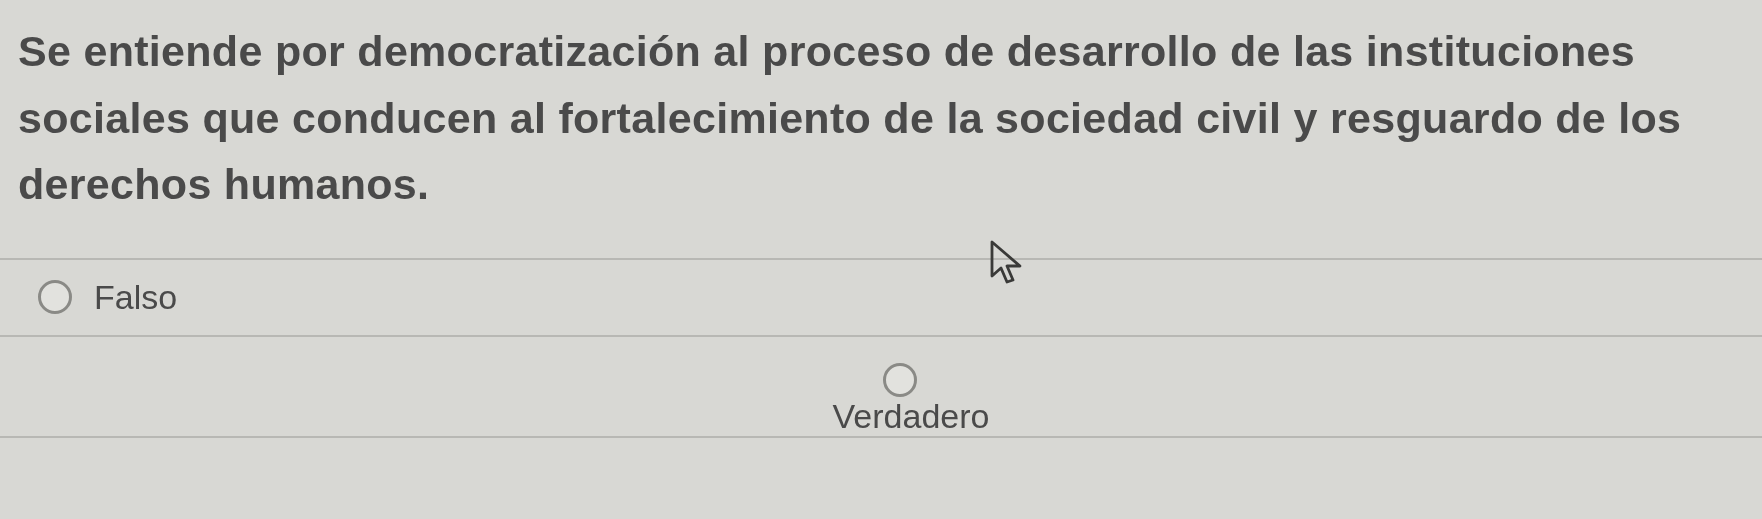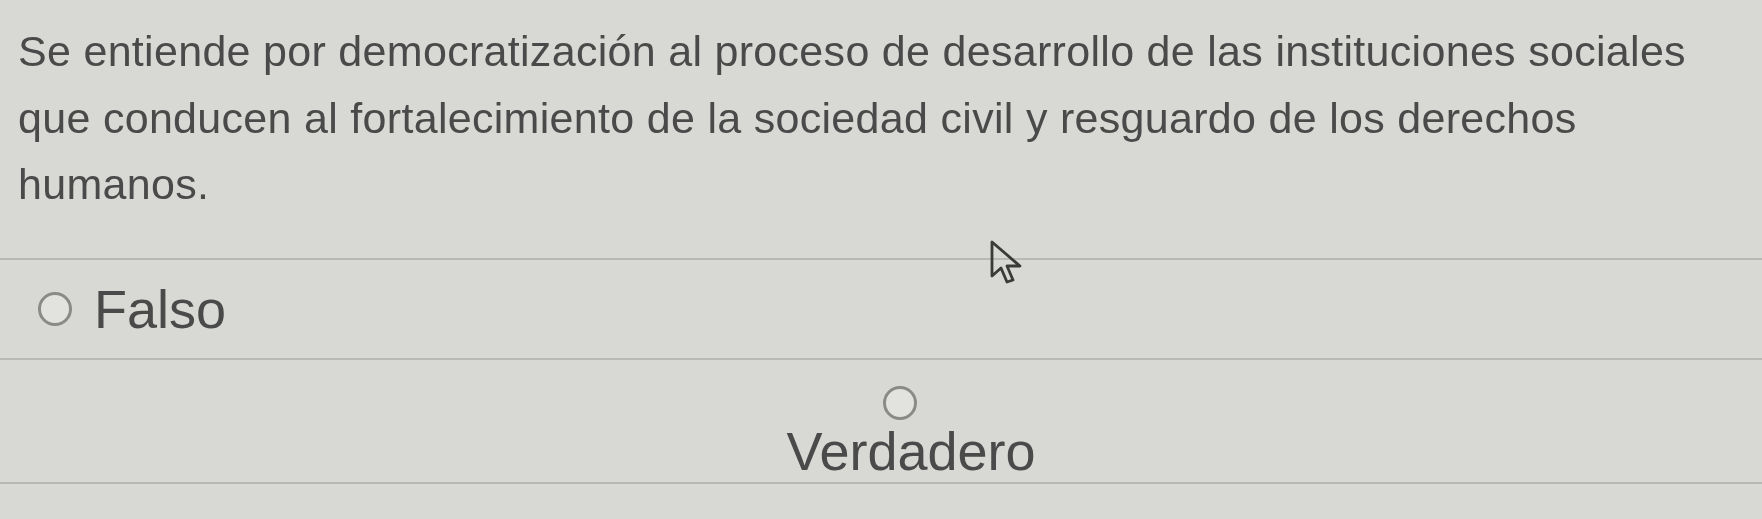--- a/index.html
+++ b/index.html
@@ -13,21 +13,21 @@
       background: #d8d8d4;
       font-family: Arial, Helvetica, sans-serif;
       position: relative;
       overflow: hidden;
     }
     .question-text {
       padding: 18px 20px 30px 18px;
       font-size: 43px;
       color: #4a4a4a;
       line-height: 1.55;
-      font-weight: 400;
+      font-weight: 700;
       letter-spacing: 0.3px;
     }
     .options {
       margin-top: 10px;
     }
     .option-row {
       display: flex;
       align-items: center;
       padding: 18px 0 18px 38px;
       border-top: 2px solid #b8b8b4;
@@ -44,21 +44,21 @@
       width: 34px;
       height: 34px;
       border: 3px solid #8a8a86;
       border-radius: 50%;
       background: #e2e2de;
       flex-shrink: 0;
       cursor: pointer;
     }
     .option-label {
       margin-left: 22px;
-      font-size: 54px;
+      font-size: 34px;
       color: #4a4a4a;
       font-weight: 400;
     }
     .cursor-icon {
       position: absolute;
       left: 990px;
       top: 240px;
       width: 40px;
       height: 46px;
       pointer-events: none;

